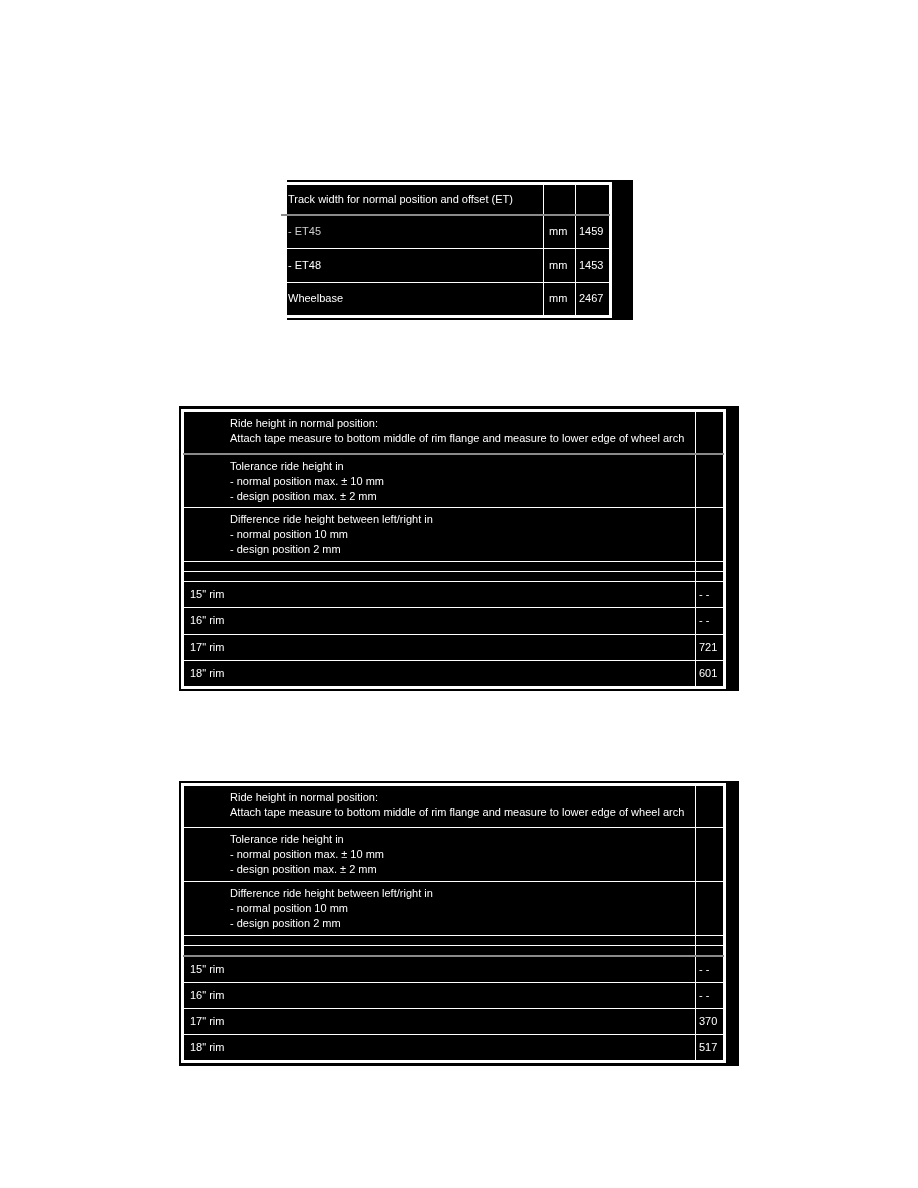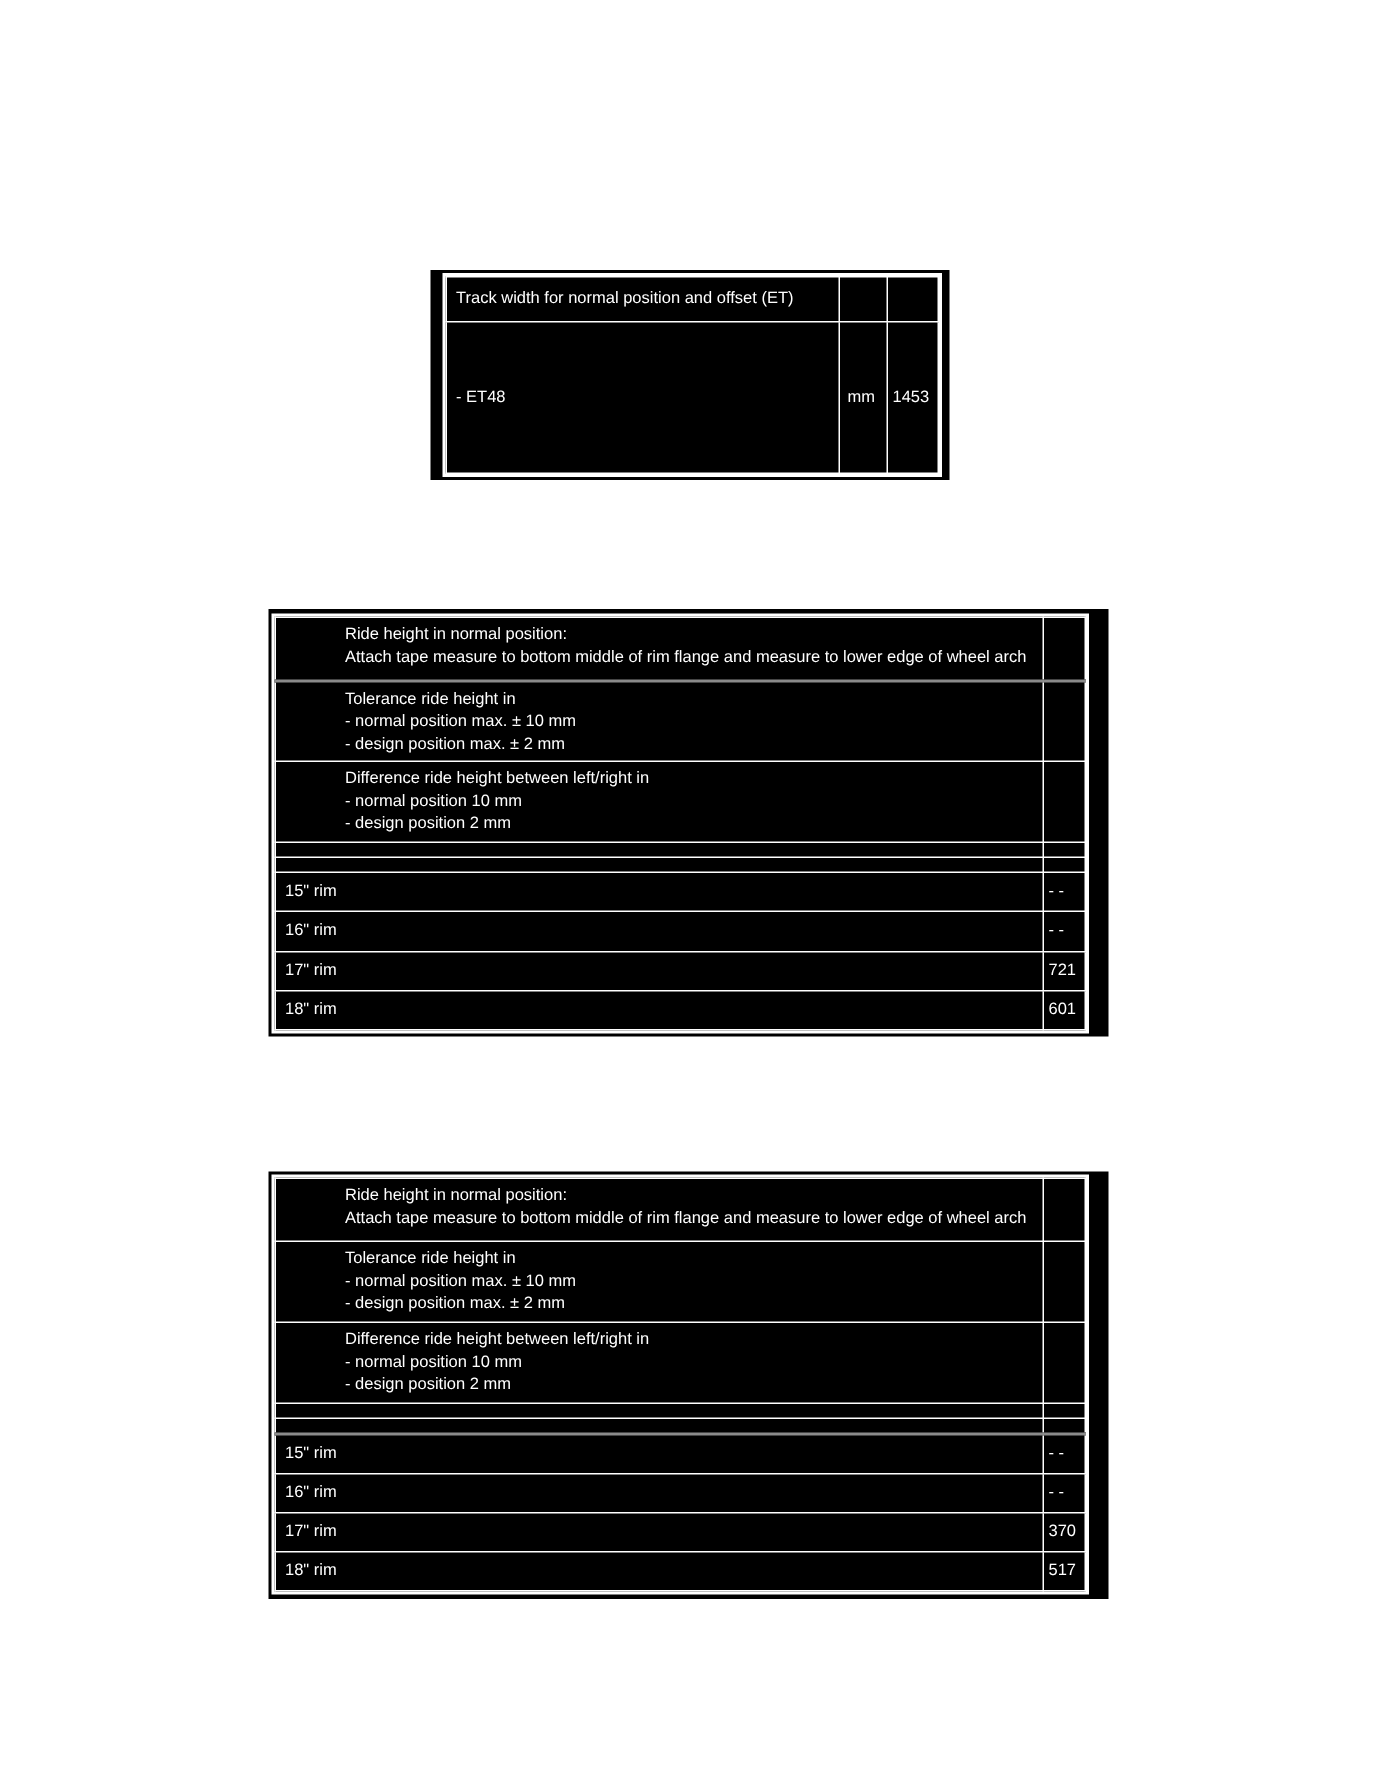--- a/index.html
+++ b/index.html
@@ -13,37 +13,47 @@
   td.unit { padding:0 5px; }
   tr.gray-top td { border-top:2px solid #8a8a8a; }
   .multi { vertical-align:top; padding-top:4px; white-space:normal; }
   .line { display:block;padding-left:40px; }
   .dim { color:#cfcfcf; }
 </style>
 </head>
 <body>
 
 <div class="box" style="left:287px; top:180px; width:346px; height:140px;"></div>
-<div class="frame" style="left:295px; top:182px; width:333px; height:136px;">
+<div class="frame" style="left:279px; top:182px; width:333px; height:136px;">
   <table>
     <colgroup>
         <col style="width:262px">
         <col style="width:32px">
         <col>
       </colgroup>
     <tbody>
         <tr style="height:30px">
       <td>Track width for normal position and offset (ET)</td>
       <td></td>
       <td class="v"></td>
     </tr>
+    <tr class="gray-top">
+      <td class="dim">- ET45</td>
+      <td class="unit">mm</td>
+      <td class="v">1459</td>
+    </tr>
     <tr>
       <td>- ET48</td>
       <td class="unit">mm</td>
       <td class="v">1453</td>
+    </tr>
+    <tr>
+      <td>Wheelbase</td>
+      <td class="unit">mm</td>
+      <td class="v">2467</td>
     </tr>
   </tbody>
     </table>
 </div>
 
 <div class="box" style="left:179px; top:406px; width:560px; height:285px;"></div>
 <div class="frame" style="left:181px; top:409px; width:545px; height:280px;">
   <table>
     <colgroup>
         <col style="width:512px">

